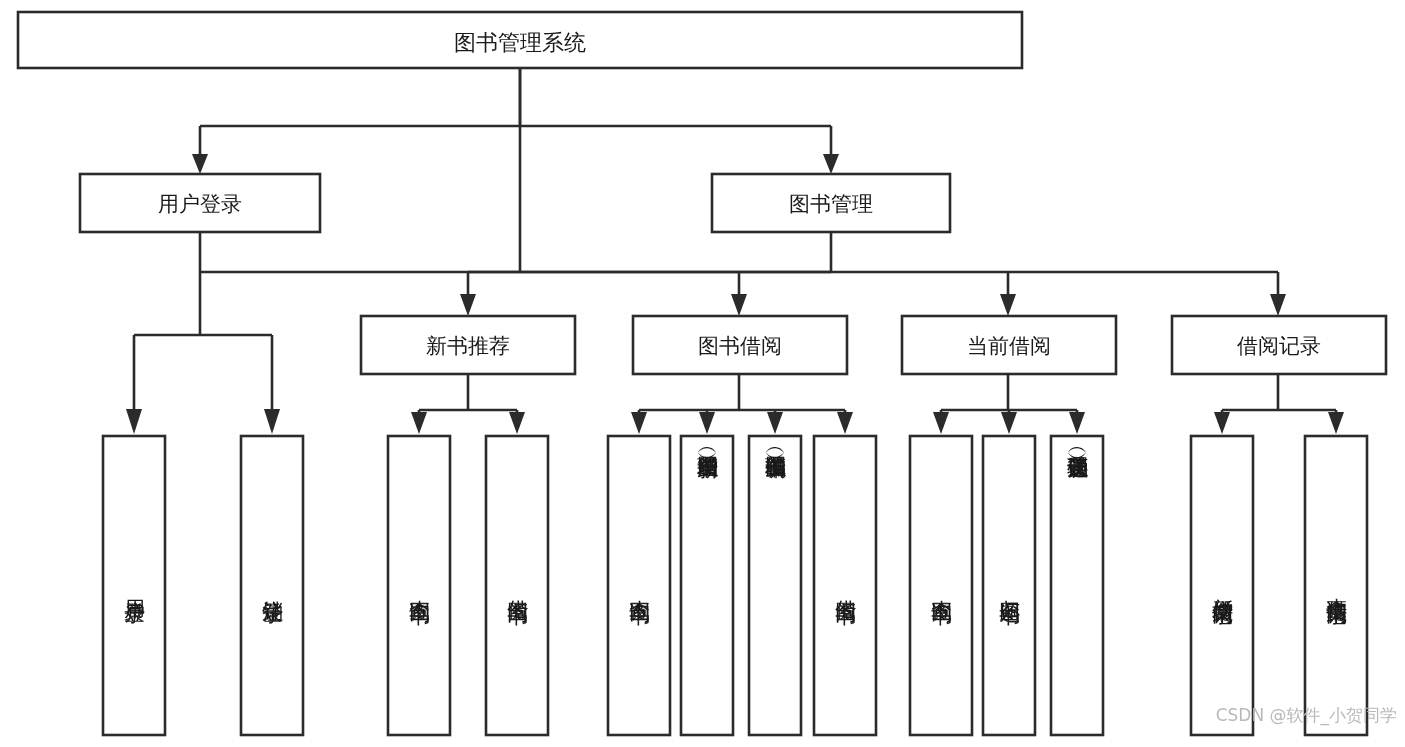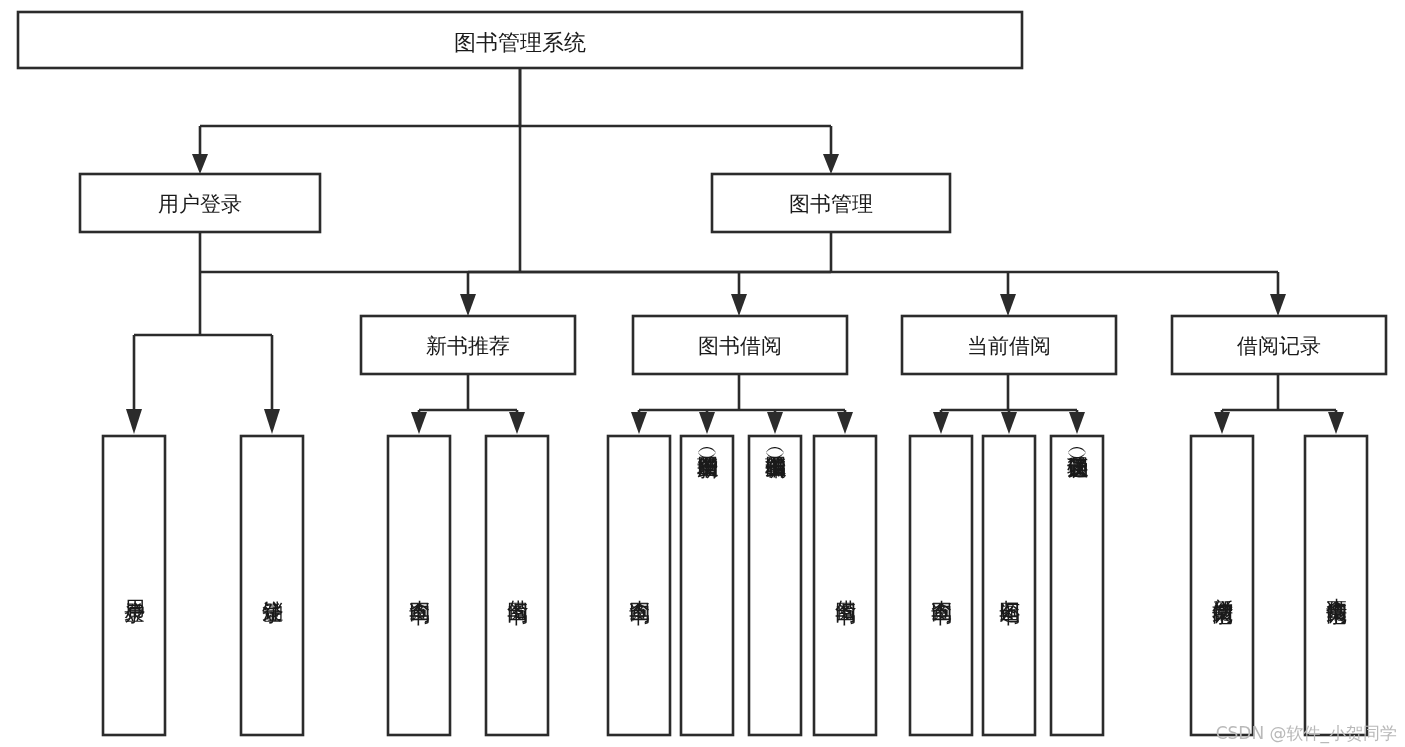--- a/index.html
+++ b/index.html
@@ -65,21 +65,21 @@
     align-items: center;
     justify-content: center;
     text-align: center;
     white-space: nowrap;
     pointer-events: none;
     user-select: none;
   }
   .watermark {
     position: absolute;
     right: 8px;
-    bottom: 2px;
+    bottom: 20px;
     font-family: "DejaVu Sans", "Liberation Sans", sans-serif;
     font-size: 17px;
     color: #b9b9b9;
     white-space: nowrap;
     user-select: none;
   }
 </style>
 </head>
 <body>
 

